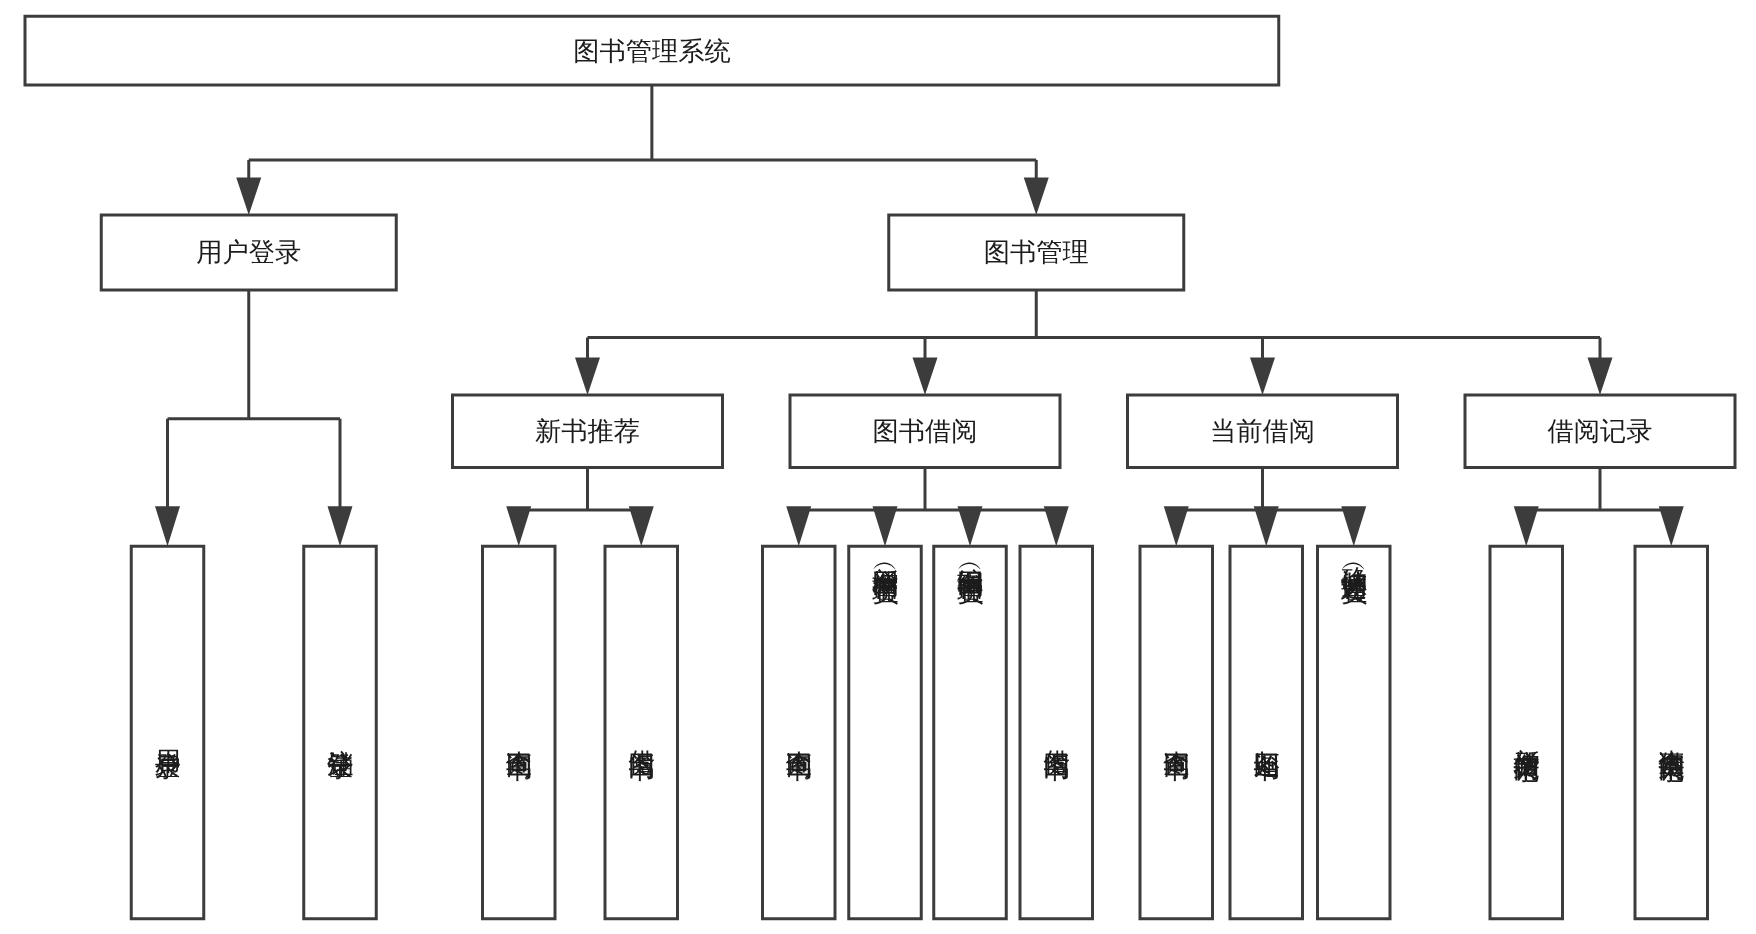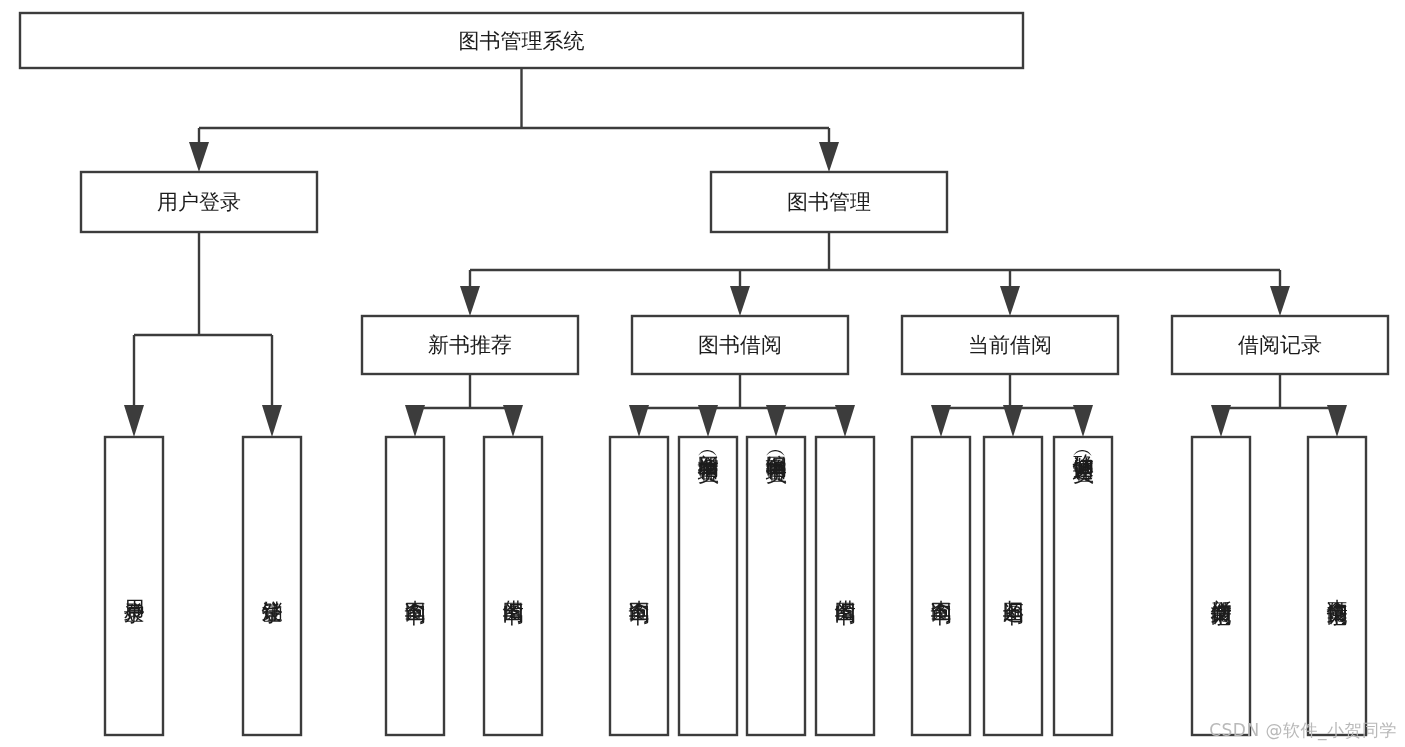--- a/index.html
+++ b/index.html
@@ -223,14 +223,13 @@
   <div class="leaf-label-wrap" style="left:1054px; top:437px; width:58px; height:298px; align-items:flex-start;">
     <span class="leaf-label">确认归还（管理员）</span>
   </div>
   <div class="leaf-label-wrap" style="left:1192px; top:437px; width:58px; height:298px;">
     <span class="leaf-label">新增借阅记录</span>
   </div>
   <div class="leaf-label-wrap" style="left:1308px; top:437px; width:58px; height:298px;">
     <span class="leaf-label">查询借阅记录</span>
   </div>
 
-  <div class="watermark">CSDN @软件_小贺同学</div>
 </div>
 
 </body></html>

